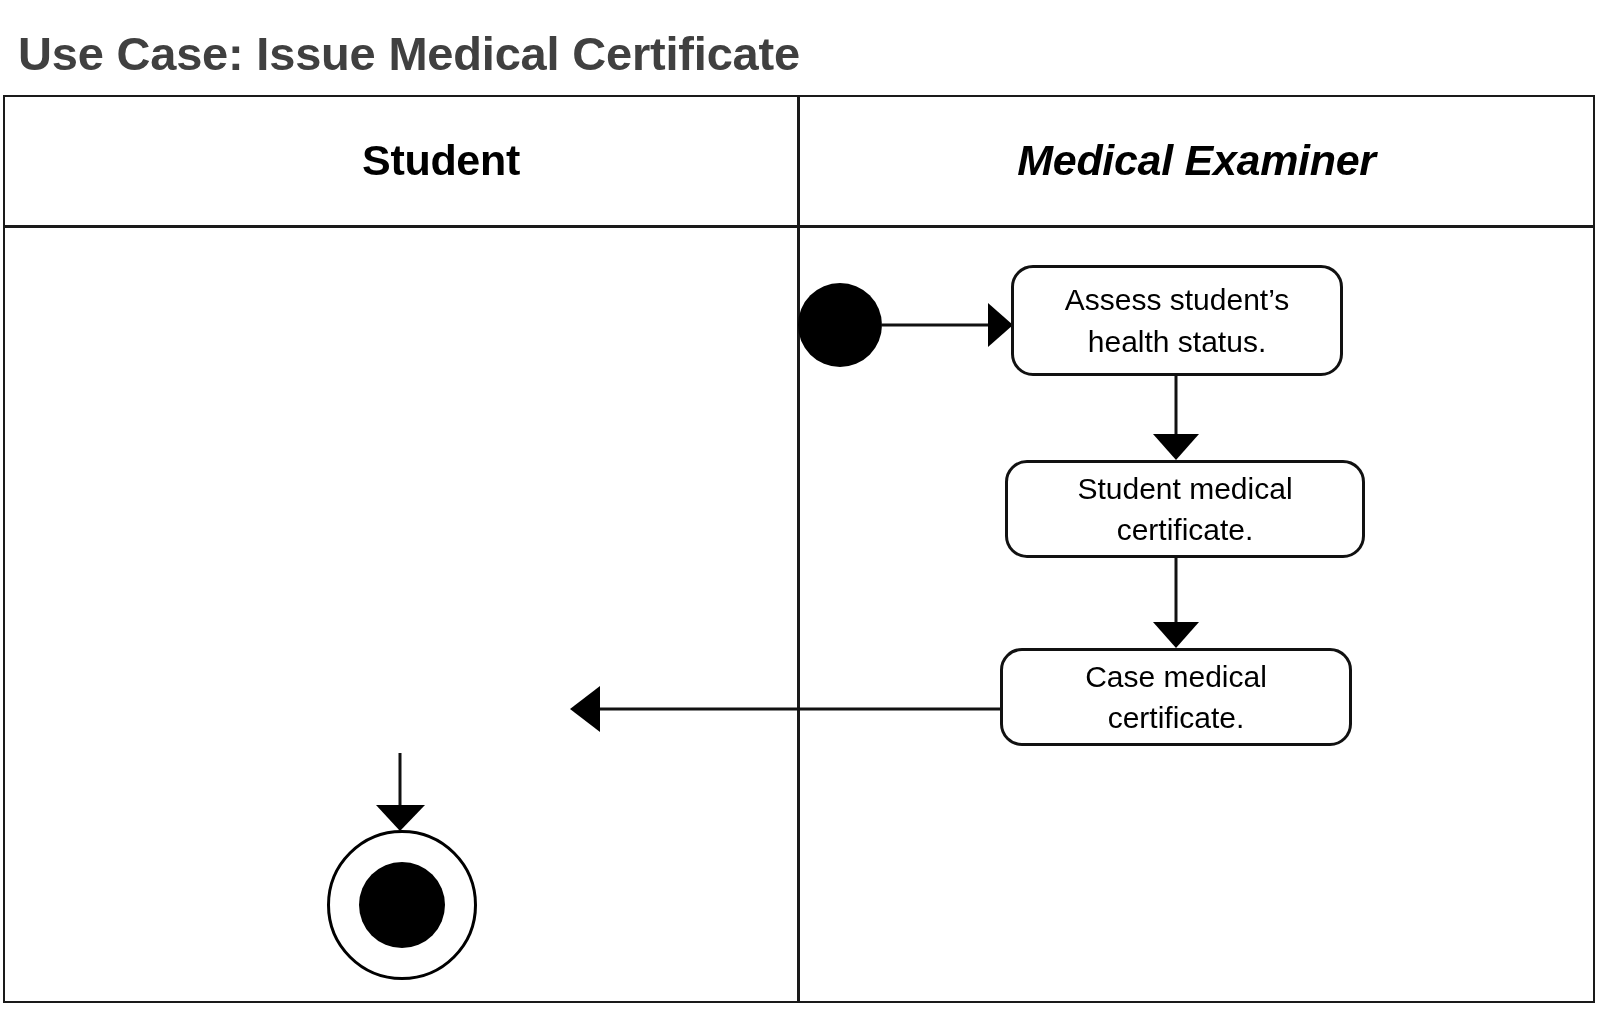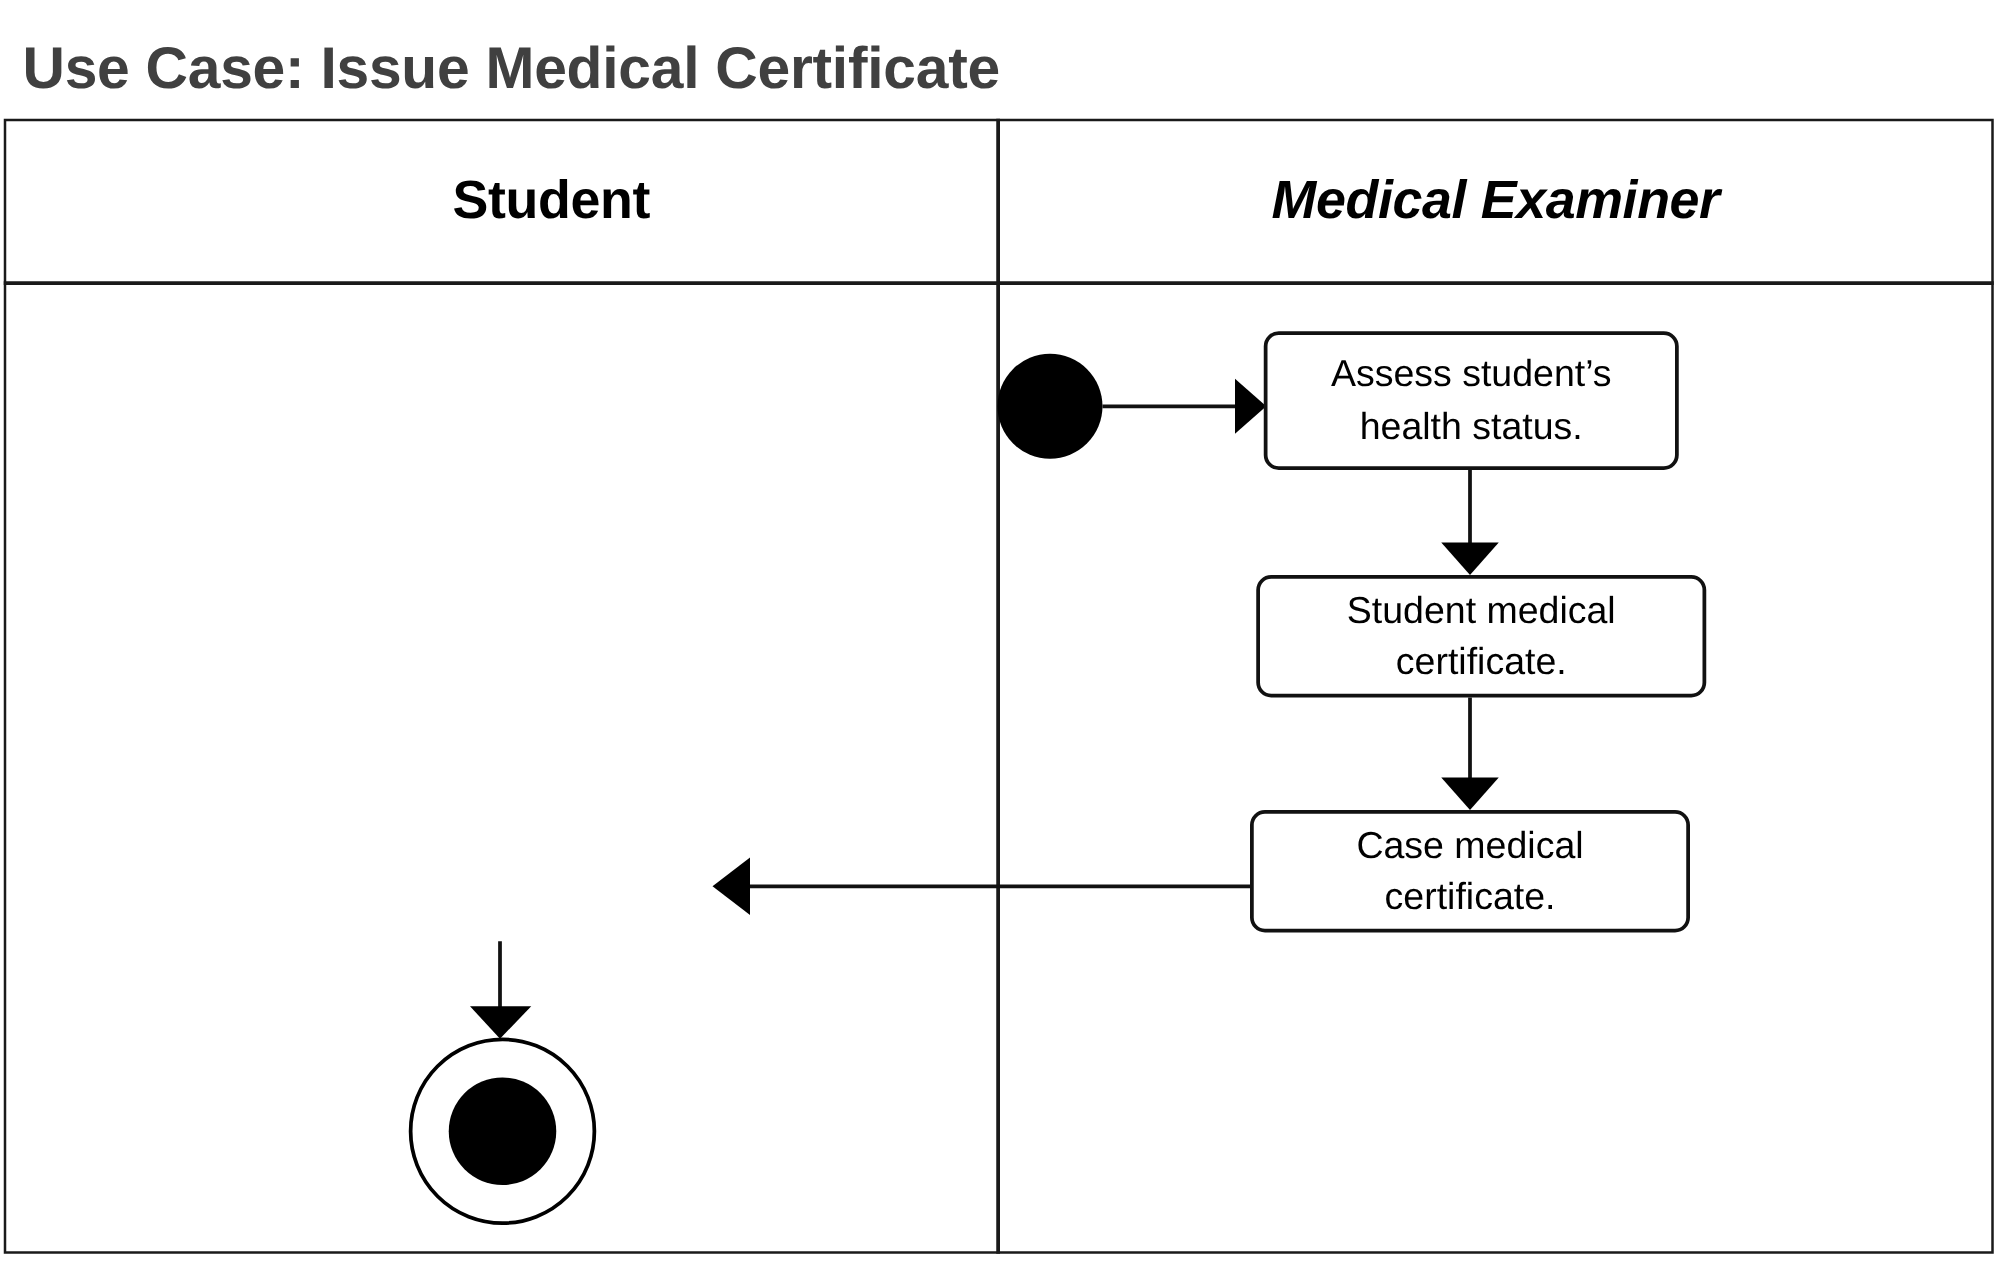--- a/index.html
+++ b/index.html
@@ -81,21 +81,21 @@
     color: #000;
   }
   .lane-header.left  { left: 5px;   width: 792px; margin-left: 40px; }
   .lane-header.right { left: 800px; width: 793px; font-style: italic; }
 
   
   .activity {
     position: absolute;
     box-sizing: border-box;
     border: 3px solid #111111;
-    border-radius: 12px;
+    border-radius: 22px;
     background: #ffffff;
     display: flex;
     align-items: center;
     justify-content: center;
     text-align: center;
     font-size: 30px;
     line-height: 1.38;
     color: #000;
     padding: 0 14px;
     z-index: 3;

